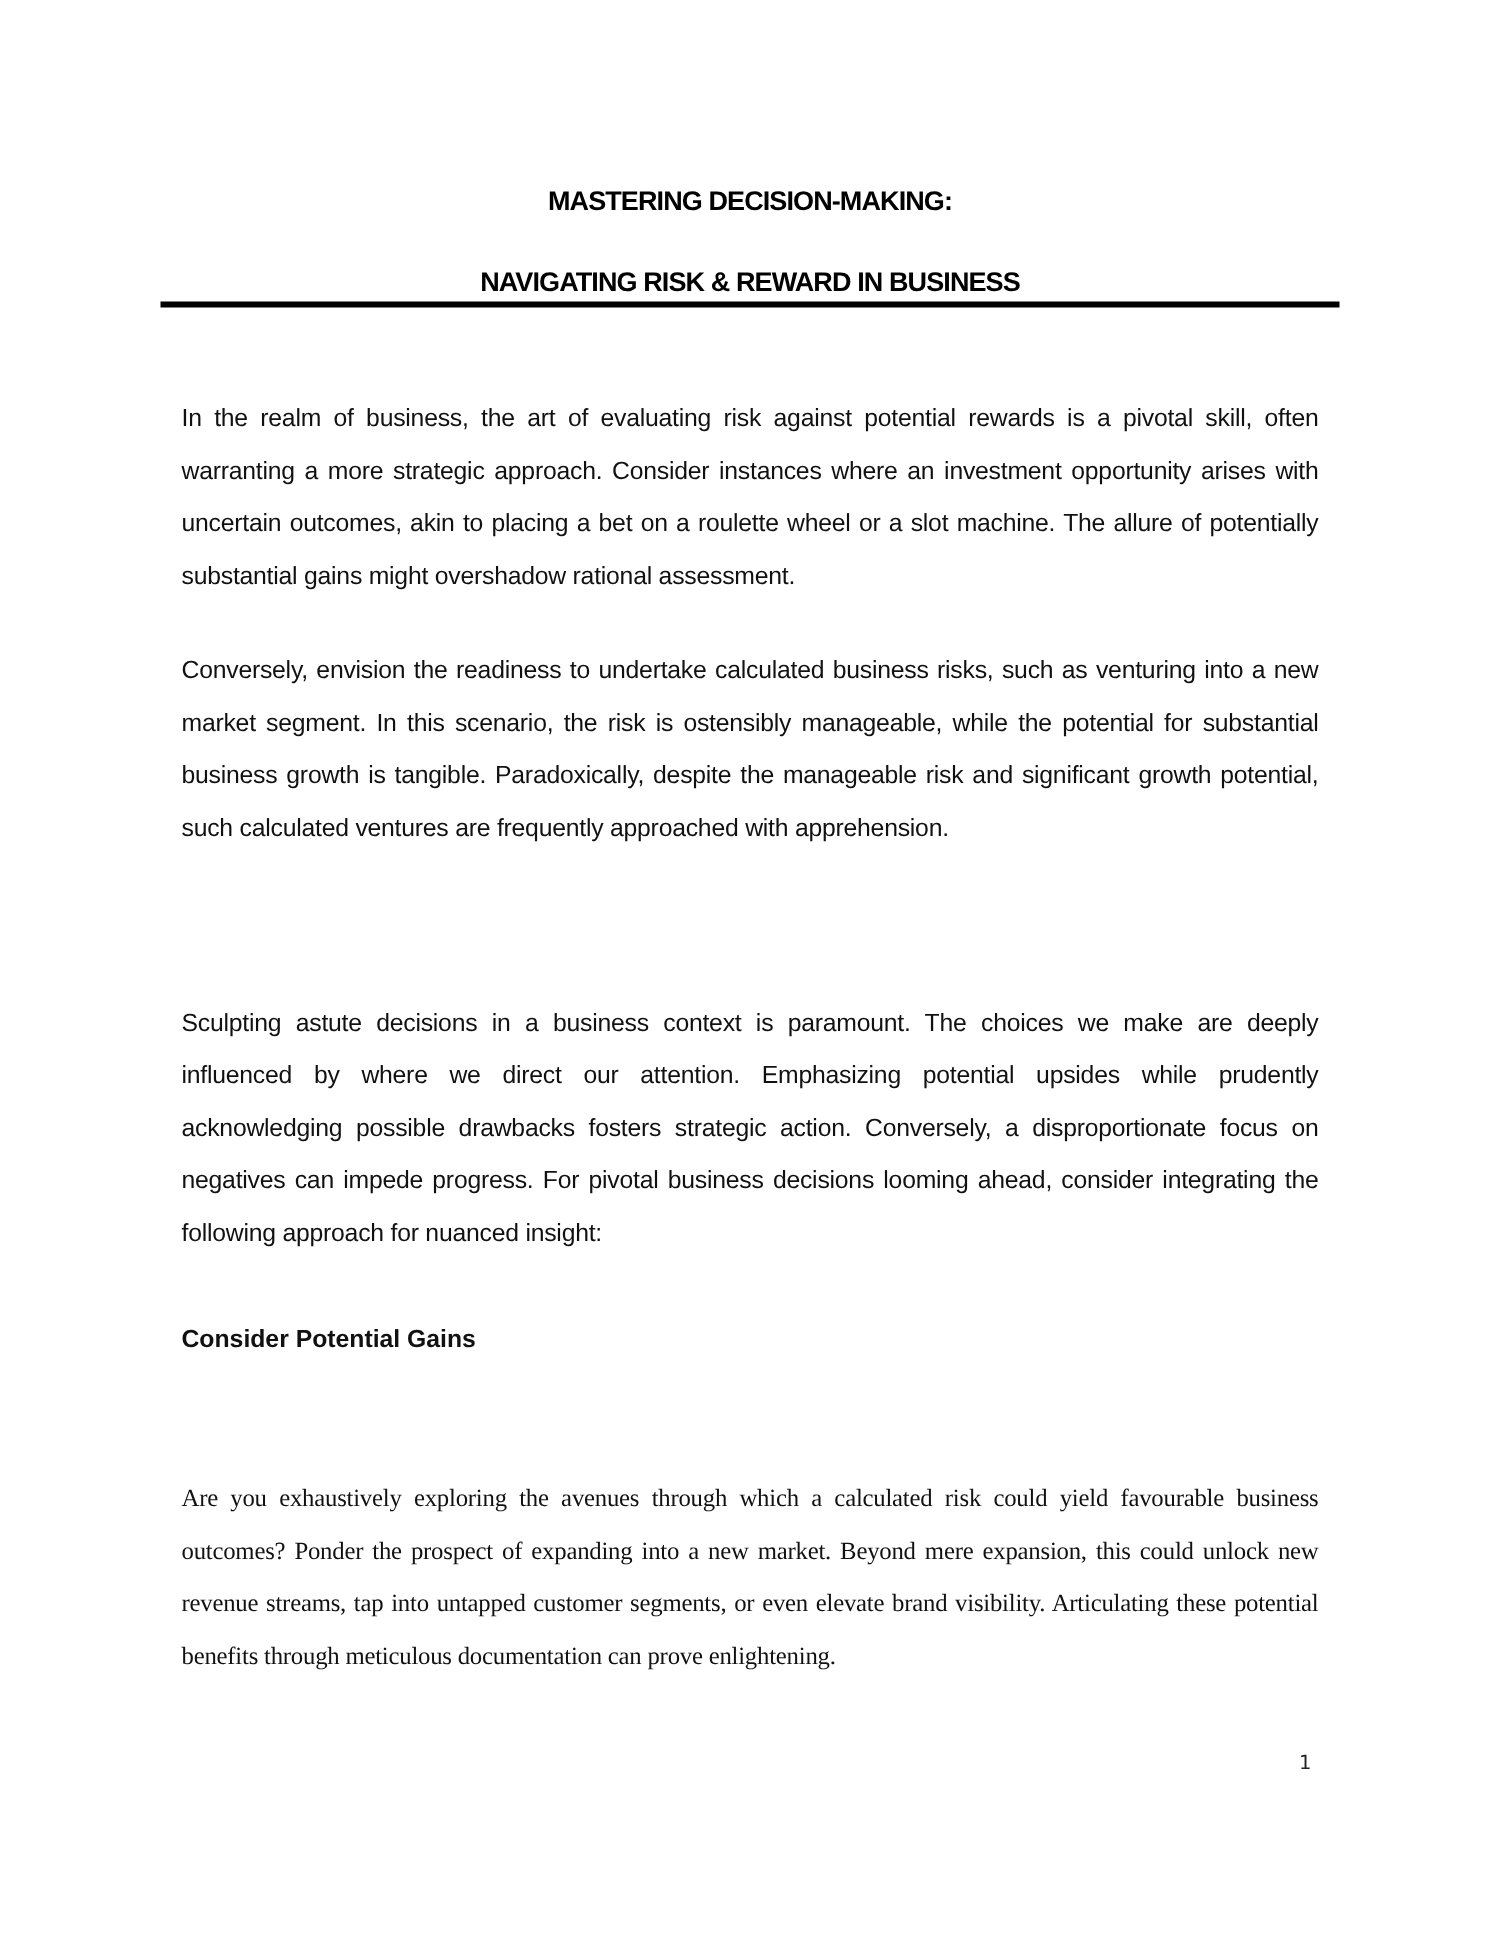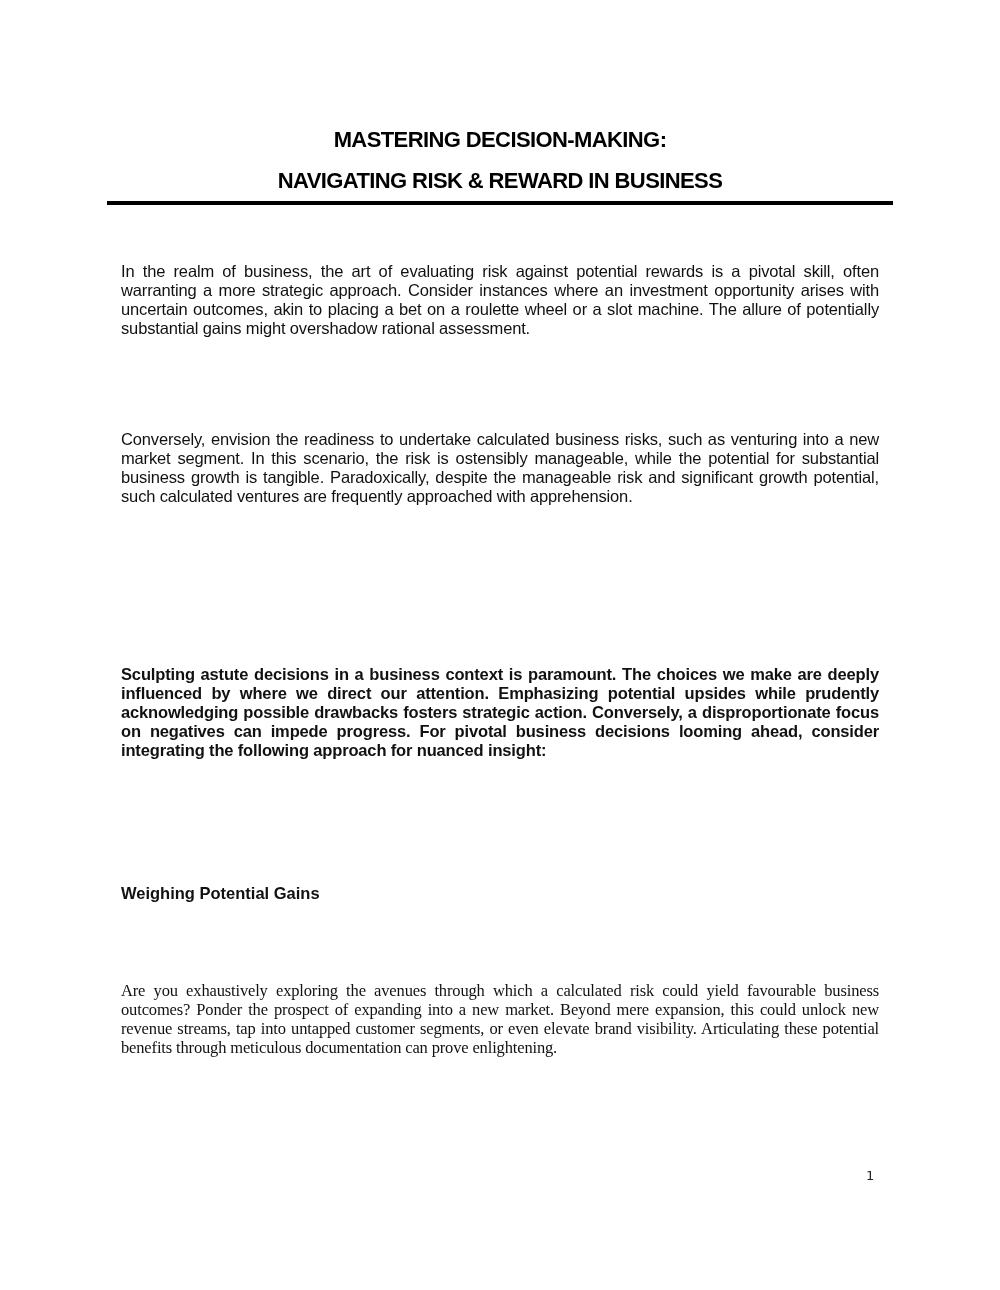--- a/index.html
+++ b/index.html
@@ -22,49 +22,49 @@
       height: 1290px;
       background: #ffffff;
     }
     .title-line {
       position: absolute;
       left: 0;
       width: 1000px;
       text-align: center;
       font-family: "Liberation Sans", sans-serif;
       font-weight: bold;
-      font-size: 22px;
+      font-size: 18px;
       letter-spacing: -0.6px;
       color: #000;
       white-space: nowrap;
     }
     .title-1 { top: 112px; }
-    .title-2 { top: 153px; }
+    .title-2 { top: 166px; }
     .rule {
       position: absolute;
       left: 107px;
       top: 201px;
       width: 786px;
       height: 4px;
       background: #000;
     }
     .para {
       position: absolute;
       left: 121px;
       width: 758px;
       font-size: 16.5px;
-      line-height: 19px;
+      line-height: 35px;
       text-align: justify;
       letter-spacing: -0.15px;
       color: #111;
       margin: 0;
     }
     .p1 { top: 262px; }
     .p2 { top: 430px; }
-    .p3 { top: 665px; font-weight: bold; }
+    .p3 { top: 665px; }
     .p4 { top: 981px; font-family: Liberation Serif, serif; }
     .subheading {
       position: absolute;
       left: 121px;
       top: 884px;
       font-size: 16.5px;
       font-weight: bold;
       color: #111;
       margin: 0;
       white-space: nowrap;
@@ -83,17 +83,17 @@
 
 <div class="page">
   <h1 class="title-line title-1">MASTERING DECISION-MAKING:</h1>
   <h1 class="title-line title-2">NAVIGATING RISK &amp; REWARD IN BUSINESS</h1>
   <div class="rule"></div>
 
   <p class="para p1">In the realm of business, the art of evaluating risk against potential rewards is a pivotal skill, often warranting a more strategic approach. Consider instances where an investment opportunity arises with uncertain outcomes, akin to placing a bet on a roulette wheel or a slot machine. The allure of potentially substantial gains might overshadow rational assessment.</p>
   <p class="para p2">Conversely, envision the readiness to undertake calculated business risks, such as venturing into a new market segment. In this scenario, the risk is ostensibly manageable, while the potential for substantial business growth is tangible. Paradoxically, despite the manageable risk and significant growth potential, such calculated ventures are frequently approached with apprehension.</p>
   <p class="para p3">Sculpting astute decisions in a business context is paramount. The choices we make are deeply influenced by where we direct our attention. Emphasizing potential upsides while prudently acknowledging possible drawbacks fosters strategic action. Conversely, a disproportionate focus on negatives can impede progress. For pivotal business decisions looming ahead, consider integrating the following approach for nuanced insight:</p>
 
-  <h2 class="subheading">Weighing Potential Gains</h2>
+  <h2 class="subheading">Consider Potential Gains</h2>
   <p class="para p4">Are you exhaustively exploring the avenues through which a calculated risk could yield favourable business outcomes? Ponder the prospect of expanding into a new market. Beyond mere expansion, this could unlock new revenue streams, tap into untapped customer segments, or even elevate brand visibility. Articulating these potential benefits through meticulous documentation can prove enlightening.</p>
 
   <div class="page-number">1</div>
 </div>
 
 </body></html>

